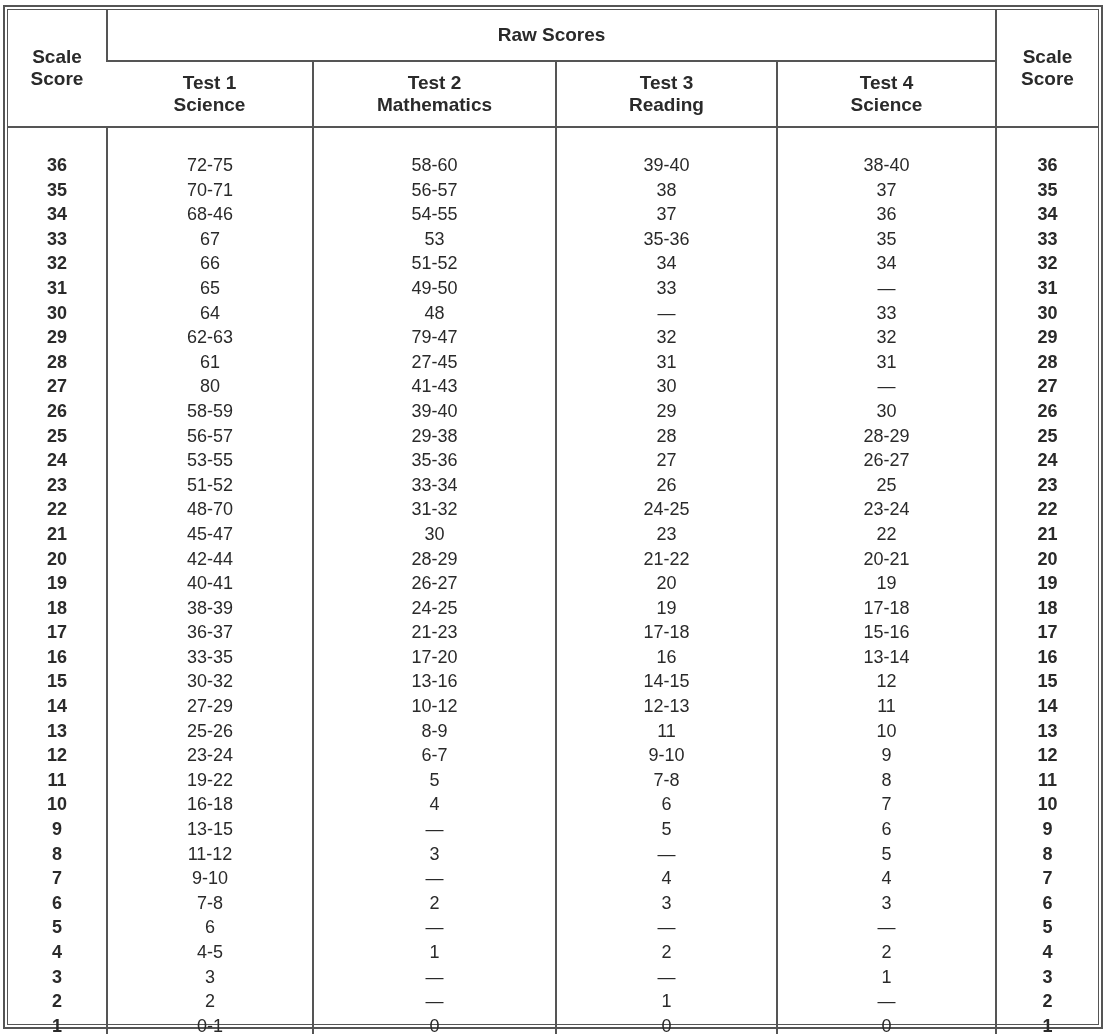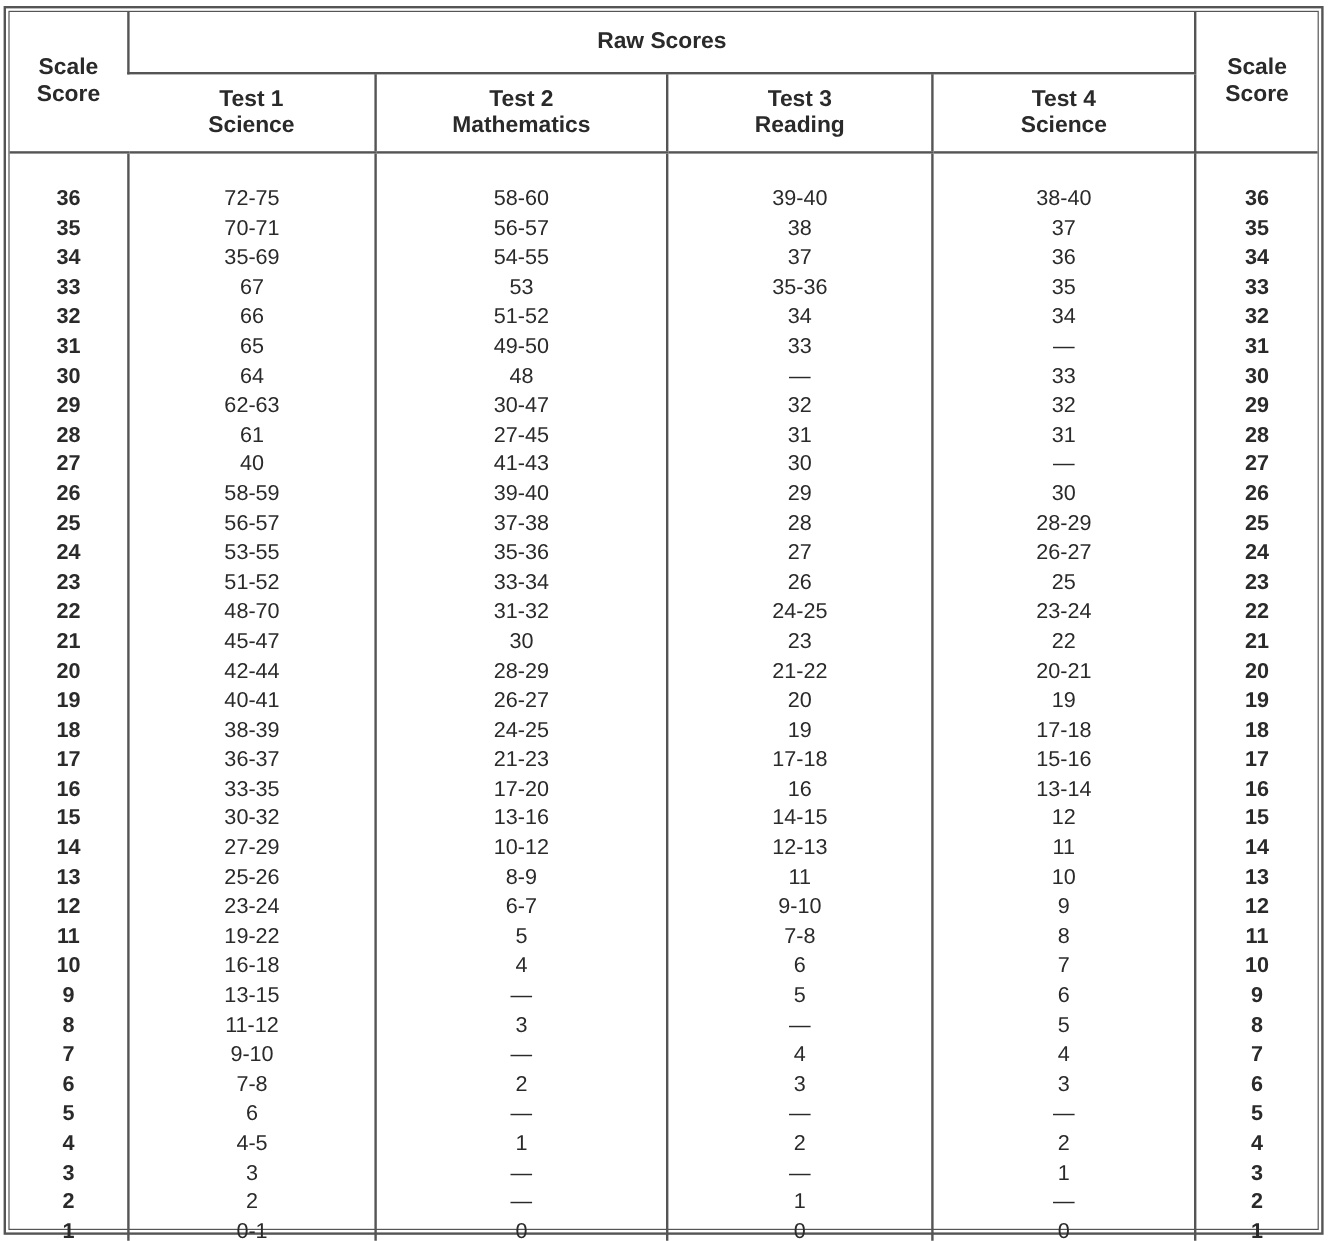--- a/index.html
+++ b/index.html
@@ -113,28 +113,28 @@
                 <span>4</span>
                 <span>3</span>
                 <span>2</span>
                 <span>1</span>
               </div>
             </td>
           <td>
               <div class="cell-stack">
                 <span>72-75</span>
                 <span>70-71</span>
-                <span>35-69</span>
+                <span>68-46</span>
                 <span>67</span>
                 <span>66</span>
                 <span>65</span>
                 <span>64</span>
                 <span>62-63</span>
                 <span>61</span>
-                <span>40</span>
+                <span>80</span>
                 <span>58-59</span>
                 <span>56-57</span>
                 <span>53-55</span>
                 <span>51-52</span>
                 <span>48-70</span>
                 <span>45-47</span>
                 <span>42-44</span>
                 <span>40-41</span>
                 <span>38-39</span>
                 <span>36-37</span>
@@ -158,25 +158,25 @@
             </td>
           <td>
               <div class="cell-stack">
                 <span>58-60</span>
                 <span>56-57</span>
                 <span>54-55</span>
                 <span>53</span>
                 <span>51-52</span>
                 <span>49-50</span>
                 <span>48</span>
-                <span>30-47</span>
+                <span>79-47</span>
                 <span>27-45</span>
                 <span>41-43</span>
                 <span>39-40</span>
-                <span>37-38</span>
+                <span>29-38</span>
                 <span>35-36</span>
                 <span>33-34</span>
                 <span>31-32</span>
                 <span>30</span>
                 <span>28-29</span>
                 <span>26-27</span>
                 <span>24-25</span>
                 <span>21-23</span>
                 <span>17-20</span>
                 <span>13-16</span>

